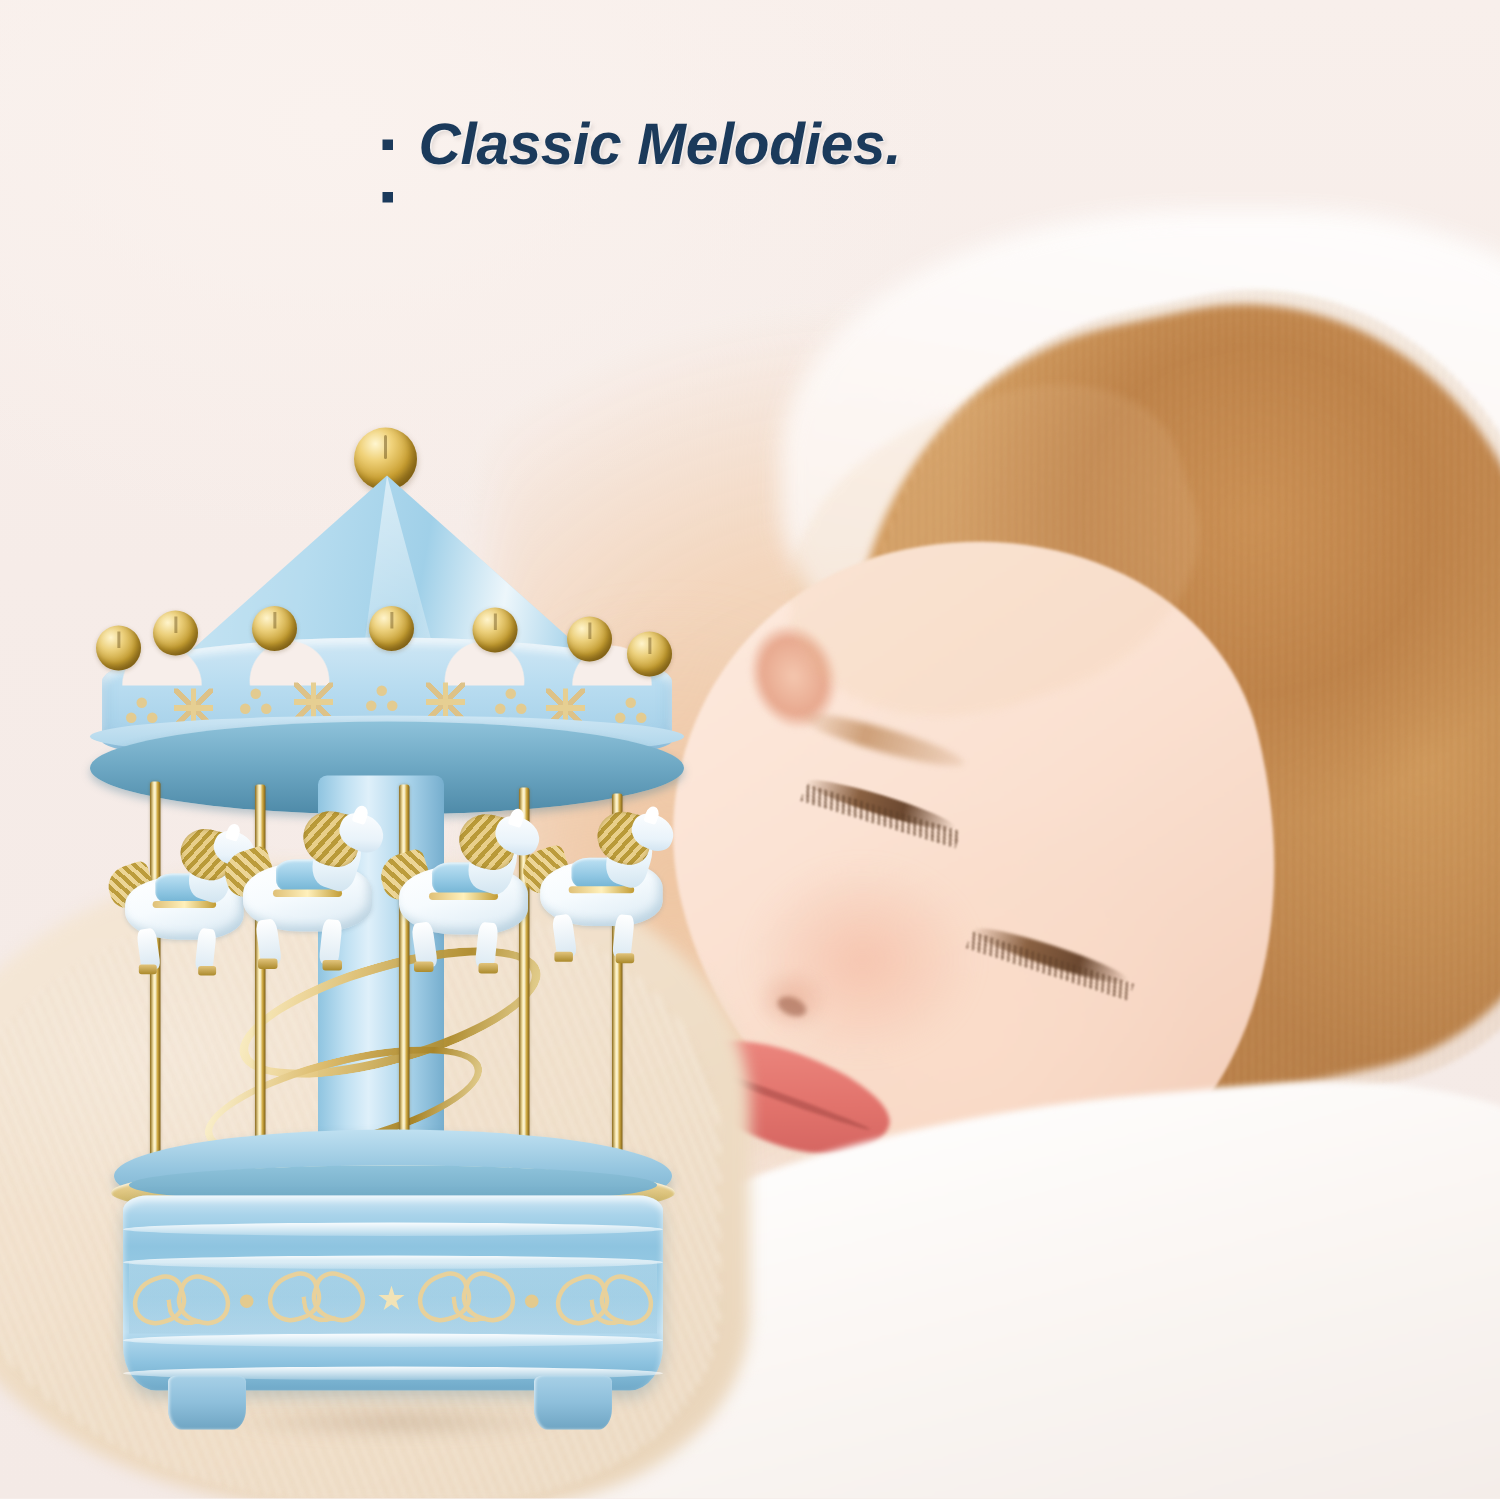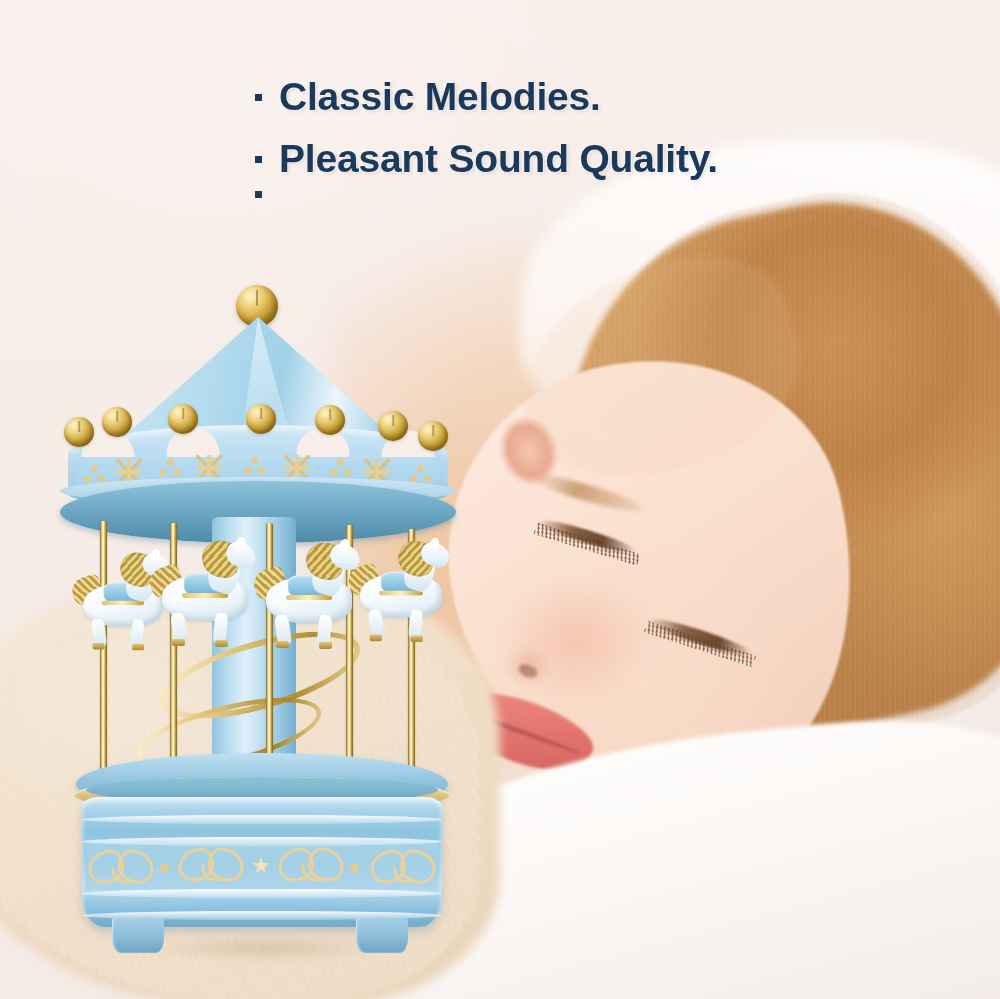--- a/index.html
+++ b/index.html
@@ -469,20 +469,21 @@
     flex:0 0 auto;
   }
   .bullet-text{
     font-size:39px;
     font-weight:bold;
     color:#1b3a5b;
     letter-spacing:-0.2px;
     line-height:1.14;
     white-space:nowrap;
     text-shadow:1px 1px 0 rgba(255,255,255,.55), 2px 2px 3px rgba(120,110,110,.18);
+    font-style:italic;
   }
 </style>
 </head>
 <body>
 
 <div class="canvas">
 
   <div class="photo">
 
     <div class="wall"></div>
@@ -682,23 +683,19 @@
     </div>
   </div>
 
   <div class="copy">
 
     <div class="bullet-line">
       <span class="bullet-mark"></span>
       <span class="bullet-text">Classic Melodies.</span>
     </div>
 
-    <div class="bullet-line">
-      <span class="bullet-mark"></span>
-      <span class="bullet-text">Pleasant Sound Quality.</span>
-    </div>
 
     <div class="bullet-line">
       <span class="bullet-mark"></span>
     </div>
 
   </div>
 </div>
 
 </body></html>

